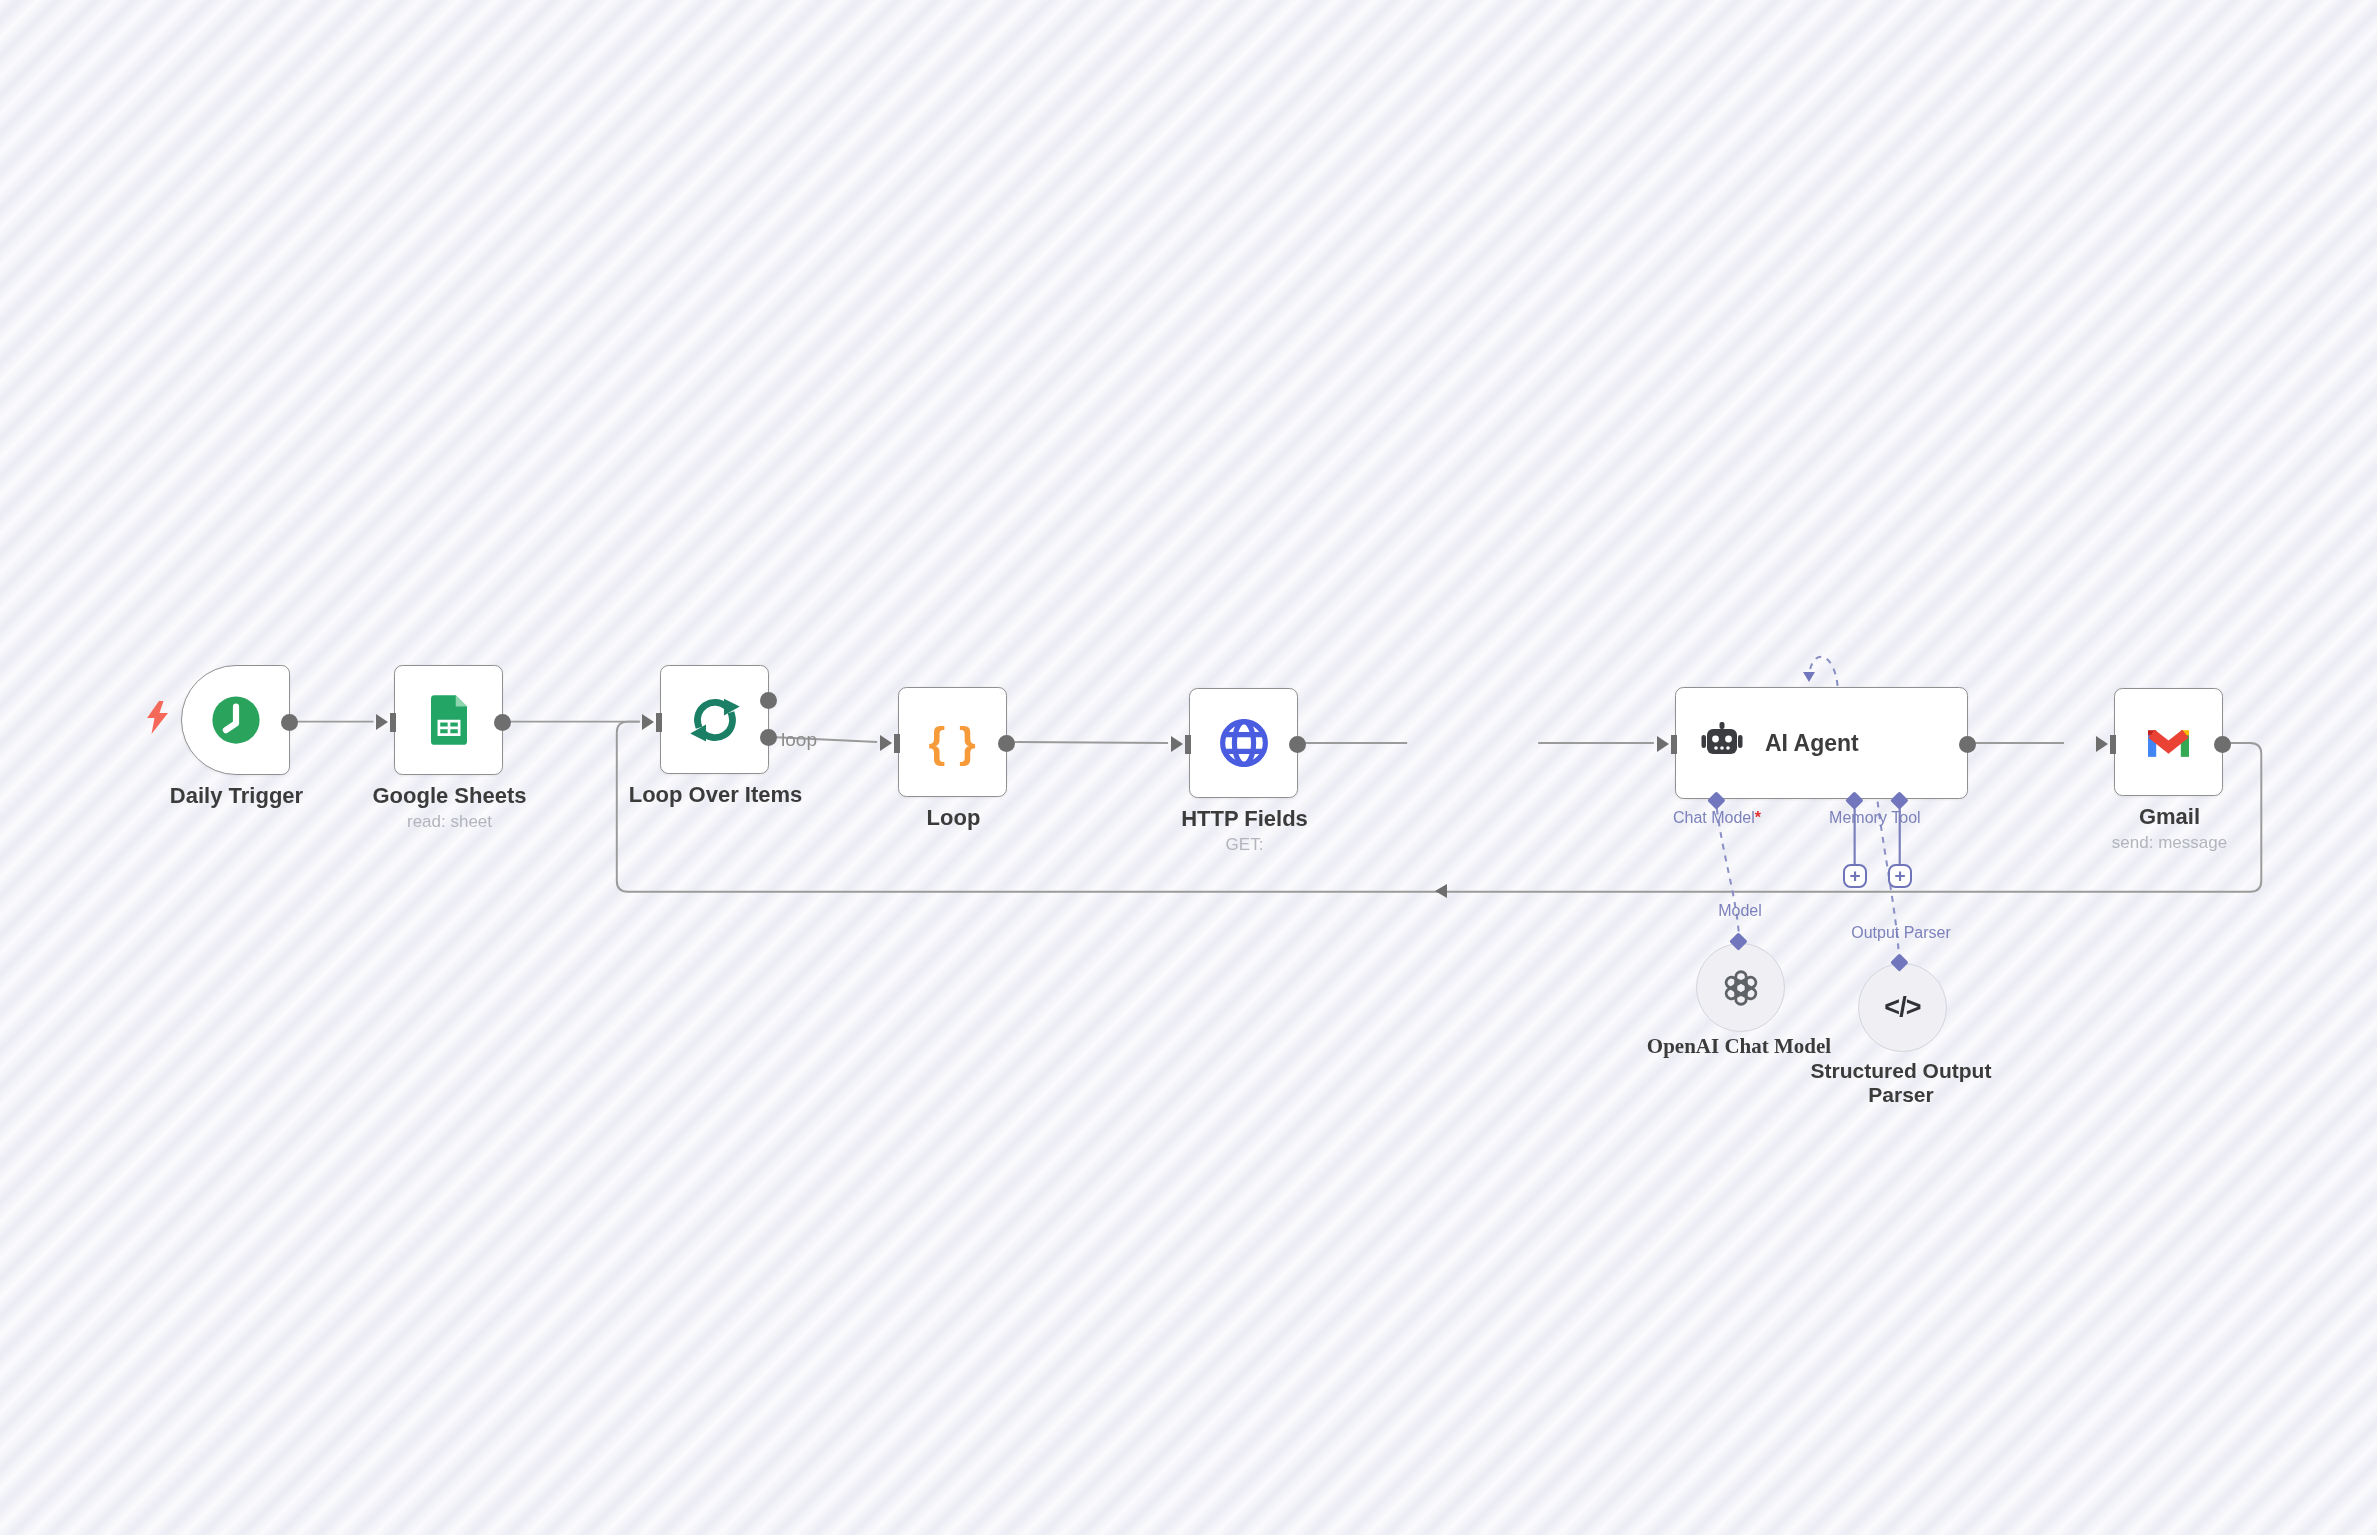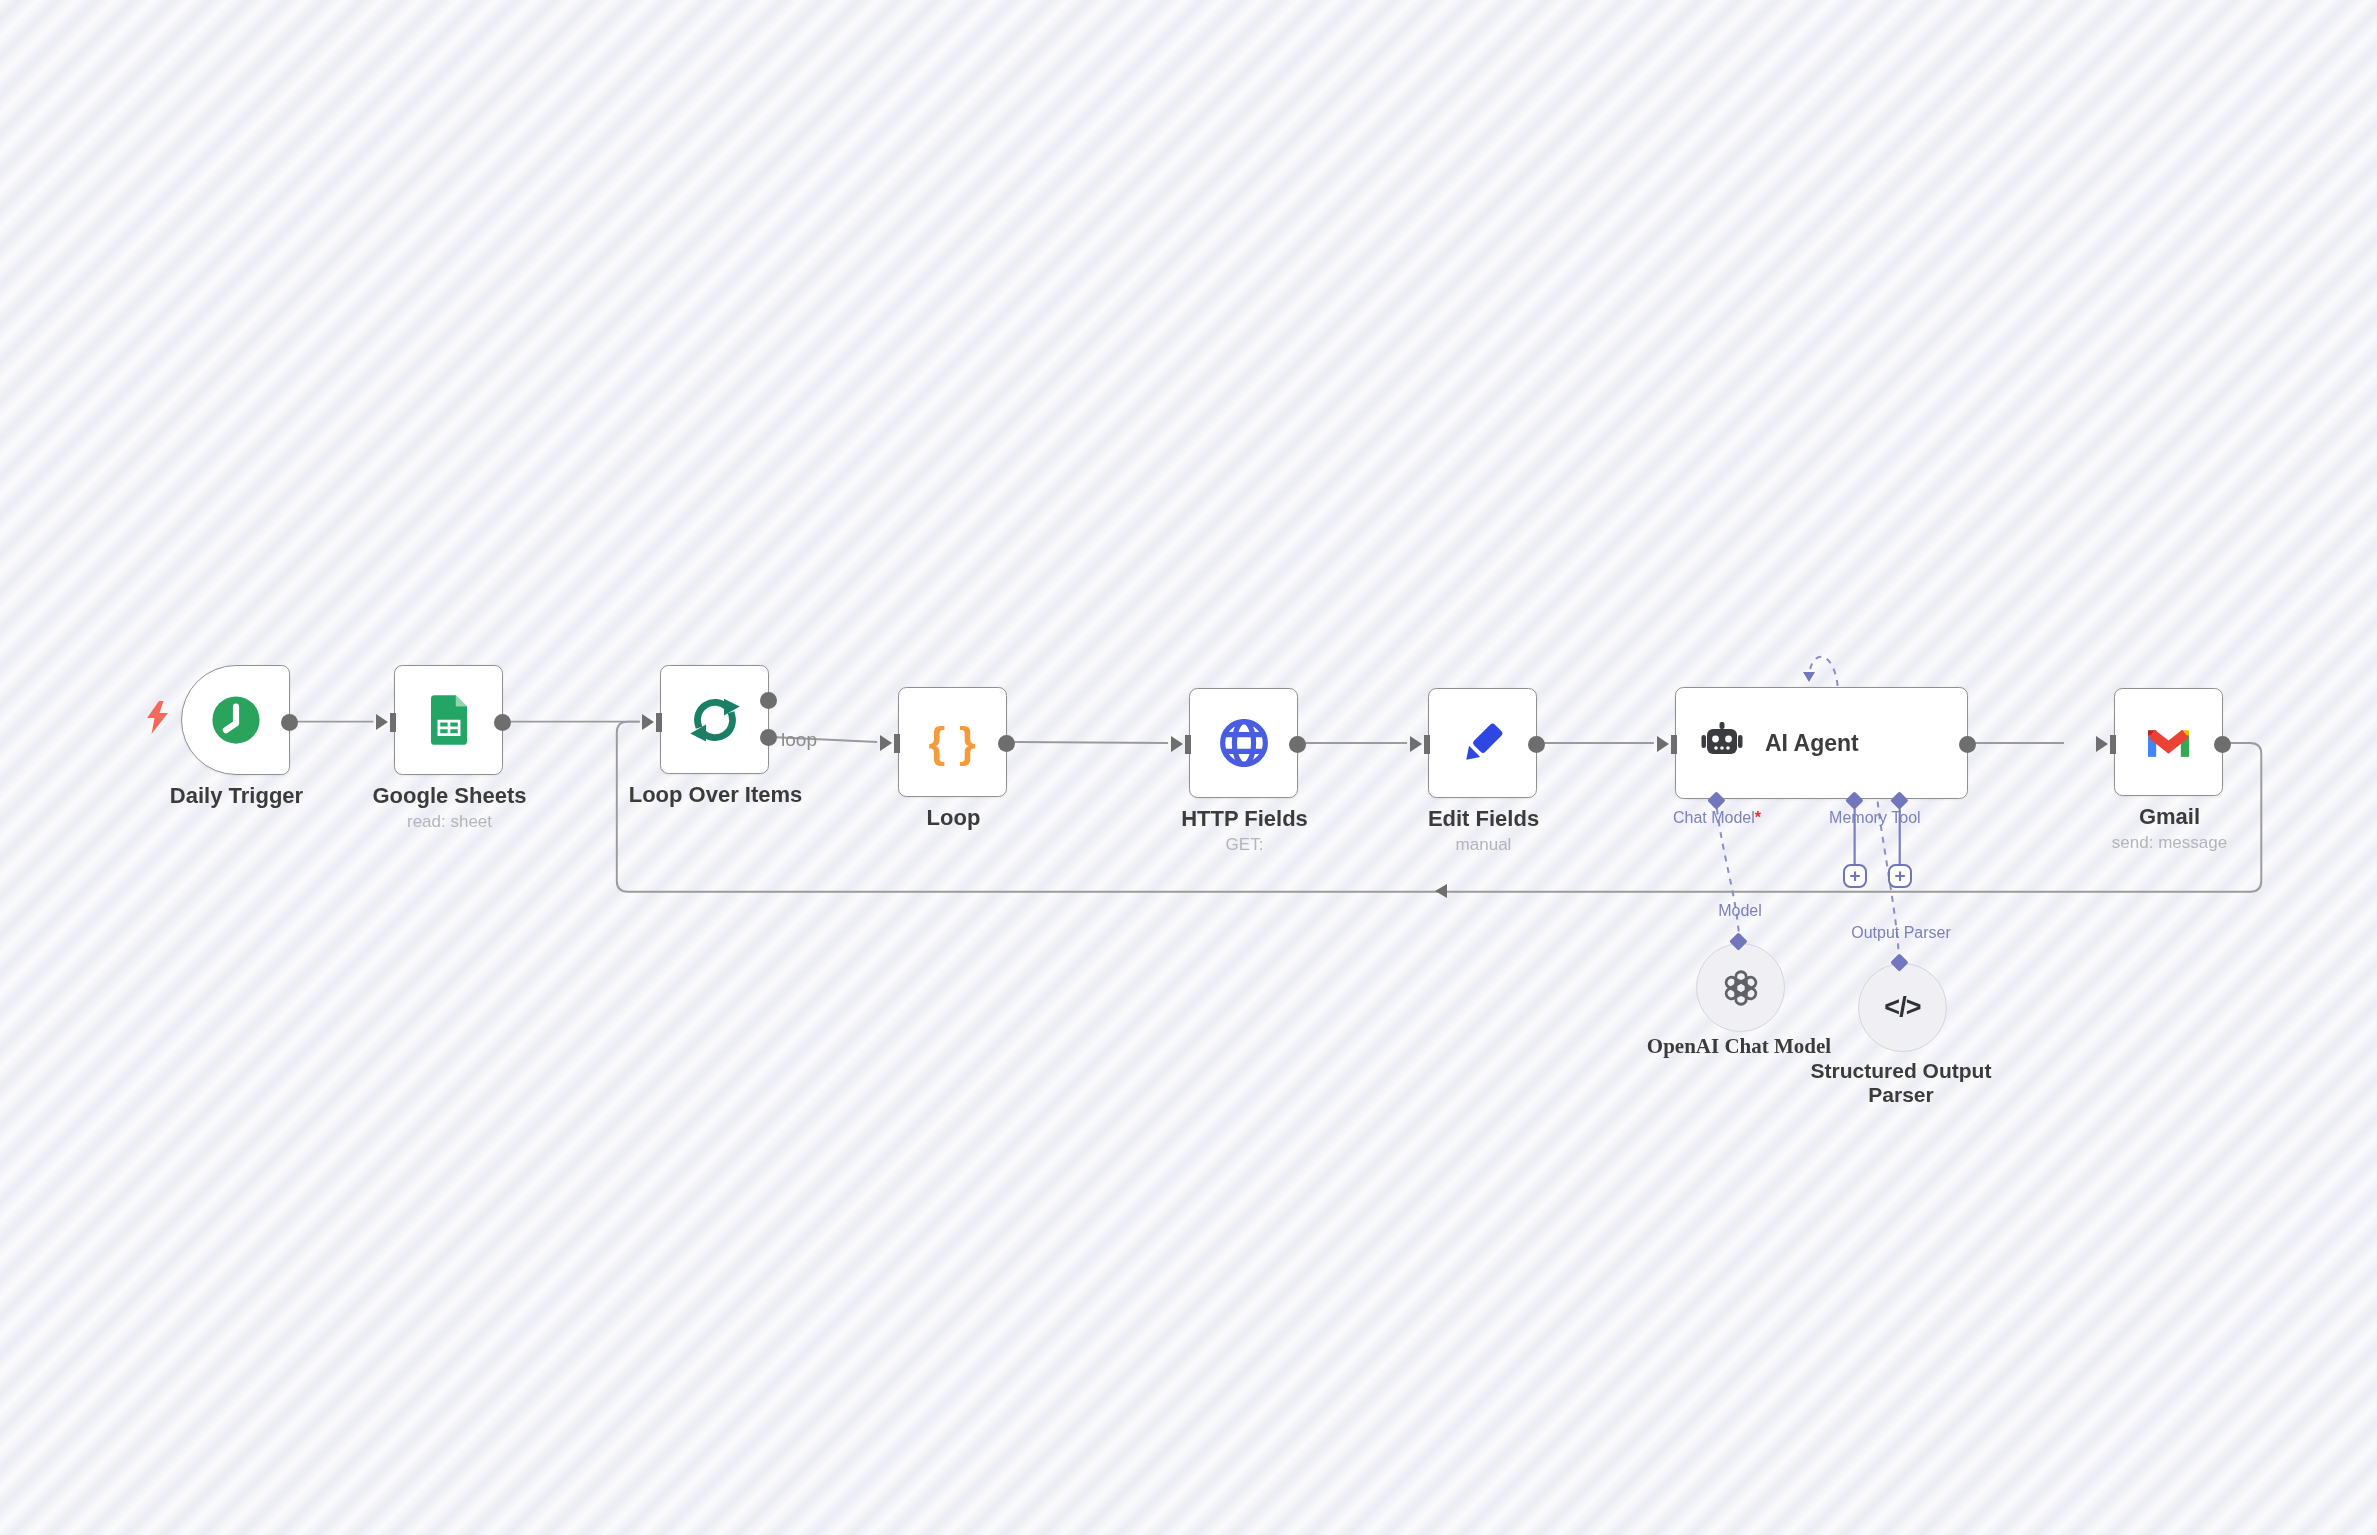--- a/index.html
+++ b/index.html
@@ -193,37 +193,20 @@
           <ellipse rx="8.5" ry="19"></ellipse>
           <path d="M-17.5,-7.5 H17.5 M-17.5,7.5 H17.5"></path>
         </g>
       </svg>
       <div class="out-dot" style="top:47px;"></div>
     </div>
     <div class="nlabel">HTTP Fields</div>
     <div class="nsub">GET:</div>
   </div>
 
-  <div class="node" style="left:1428px;top:688px;width:111px;">
-    <div class="box" style="width:107px;height:108px;">
-      <div class="in-conn" style="top:46px;">
-          <div class="tri"></div>
-          <div class="bar"></div>
-        </div>
-      <svg class="icon64" viewBox="-24 -24 48 48">
-        <g transform="rotate(45)" fill="#2e47e2">
-          <rect x="-7" y="-19" width="14" height="26" rx="3"></rect>
-          <polygon points="-7,10.5 7,10.5 0,21"></polygon>
-        </g>
-      </svg>
-      <div class="out-dot" style="top:47px;"></div>
-    </div>
-    <div class="nlabel">Edit Fields</div>
-    <div class="nsub">manual</div>
-  </div>
 
   <div class="node" style="left:1675px;top:687px;width:272px;">
     <div class="box ai-box" style="width:269px;height:110px;">
       <div class="in-conn" style="top:47px;">
           <div class="tri"></div>
           <div class="bar"></div>
         </div>
       <svg style="width:48px;height:48px;" viewBox="-24 -24 48 48">
         <g fill="#3a3c40">
           <rect x="-2.5" y="-21" width="5" height="7" rx="2"></rect>

